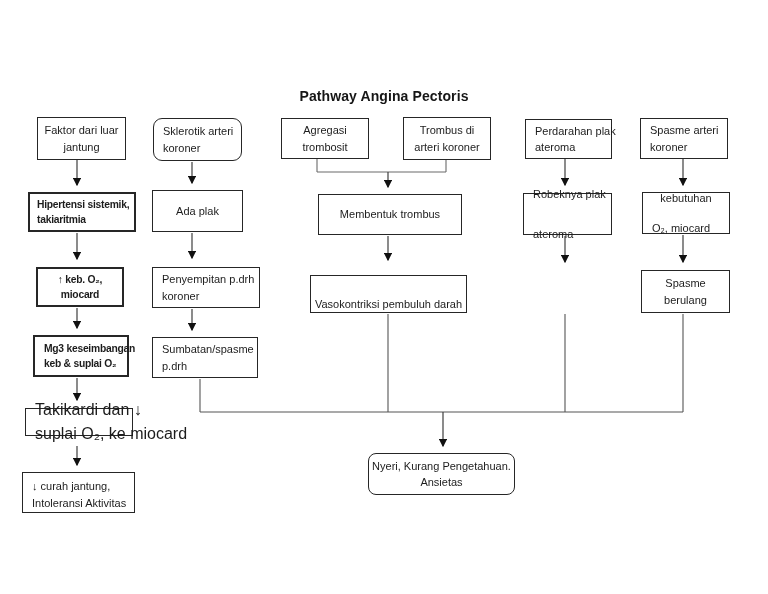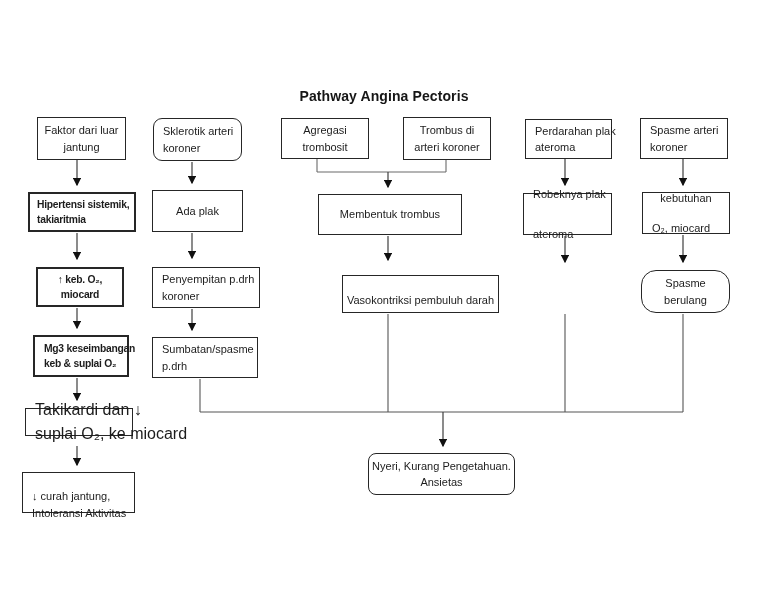--- a/index.html
+++ b/index.html
@@ -14,22 +14,22 @@
   }
   .box{
     position:absolute;z-index:1;background:#ffffff;border:1.6px solid #262626;
     display:flex;flex-direction:column;justify-content:center;
     font-size:11px;line-height:1.5;box-sizing:border-box;
   }
   .box .bl{display:block;white-space:nowrap;}
   .c{align-items:center;text-align:center;}
   .l{align-items:flex-start;text-align:left;padding-left:9px;padding-right:3px;}
   .bold{font-weight:700;font-size:10.3px;letter-spacing:-.25px;border-width:2px;}
-  .top{justify-content:center;padding-top:13px;margin-left:32px;}
-  .between{justify-content:space-between;padding-top:15px;padding-bottom:5px;}
+  .top{justify-content:flex-end;padding-top:13px;}
+  .between{justify-content:space-between;padding-top:5px;padding-bottom:5px;}
   .mix .l1{text-align:center;}
   .mix .l2{text-align:left;padding-left:9px;}
   .mix{padding:0;gap:13px;}
 </style>
 </head>
 <body>
 
 <div class="canvas">
 
   <svg class="wires" width="768" height="594" viewBox="0 0 768 594">
@@ -119,21 +119,21 @@
     <span class="bl">↑  keb. O₂,</span>
     <span class="bl">miocard</span>
   </div>
   <div class="box l" style="left:152px;top:267px;width:108px;height:41px;">
     <span class="bl">Penyempitan p.drh</span>
     <span class="bl">koroner</span>
   </div>
   <div class="box c top" style="left:310px;top:275px;width:157px;height:38px;">
     <span class="bl">Vasokontriksi pembuluh darah</span>
   </div>
-  <div class="box c" style="left:641px;top:270px;width:89px;height:43px;border-radius:15px;">
+  <div class="box c" style="left:641px;top:270px;width:89px;height:43px;">
     <span class="bl">Spasme</span>
     <span class="bl">berulang</span>
   </div>
 
   <div class="box l bold" style="left:33px;top:335px;width:96px;height:42px;">
     <span class="bl">Mg3 keseimbangan</span>
     <span class="bl">keb &amp; suplai O₂</span>
   </div>
   <div class="box l" style="left:152px;top:337px;width:106px;height:41px;">
     <span class="bl">Sumbatan/spasme</span>

